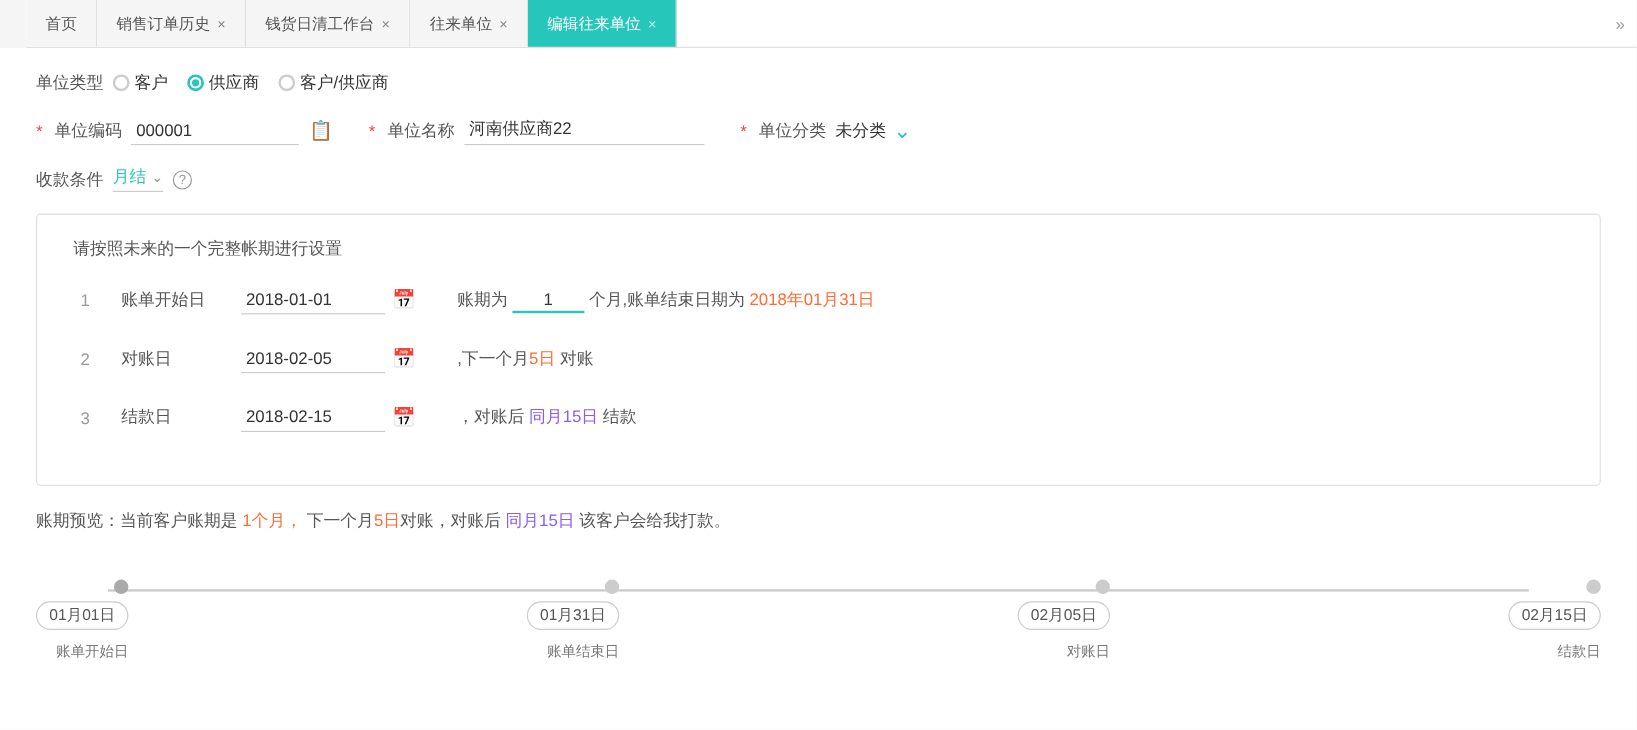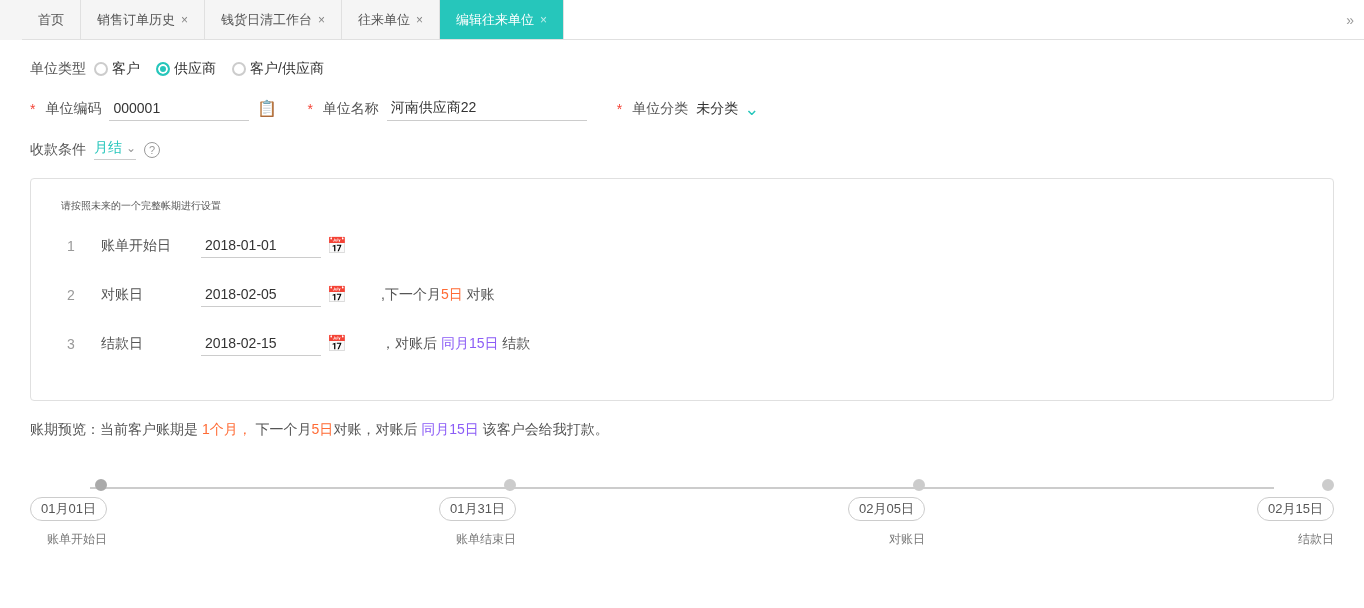--- a/index.html
+++ b/index.html
@@ -154,21 +154,21 @@
     .card {
       border: 1px solid #e0e0e0;
       border-radius: 4px;
       padding: 20px 30px;
       background: #fff;
       margin-bottom: 20px;
     }
     .card-title {
       color: #555;
       margin-bottom: 20px;
-      font-size: 10px;
+      font-size: 14px;
     }
     .step-row {
       display: flex;
       align-items: center;
       margin-bottom: 24px;
       gap: 20px;
     }
     .step-num {
       color: #999;
       width: 20px;
@@ -379,20 +379,26 @@
   <div class="card">
     <div class="card-title">请按照未来的一个完整帐期进行设置</div>
 
     <div class="step-row">
       <span class="step-num">1</span>
       <span class="step-label">账单开始日</span>
       <div class="step-date">
         <input class="input-field" type="text" style="width: 120px;" value="2018-01-01">
         <span class="calendar-icon">📅</span>
       </div>
+      <div class="step-desc">
+        <span>账期为</span>
+        <input class="period-input" type="text" value="1" style="">
+        <span>个月,账单结束日期为</span>
+        <span class="orange-text">2018年01月31日</span>
+      </div>
     </div>
 
     <div class="step-row">
       <span class="step-num">2</span>
       <span class="step-label">对账日</span>
       <div class="step-date">
         <input class="input-field" type="text" style="width: 120px;" value="2018-02-05">
         <span class="calendar-icon">📅</span>
       </div>
       <div class="step-desc">

